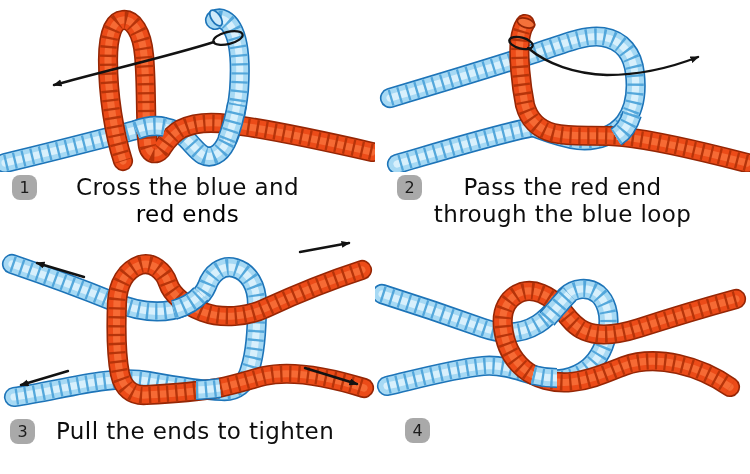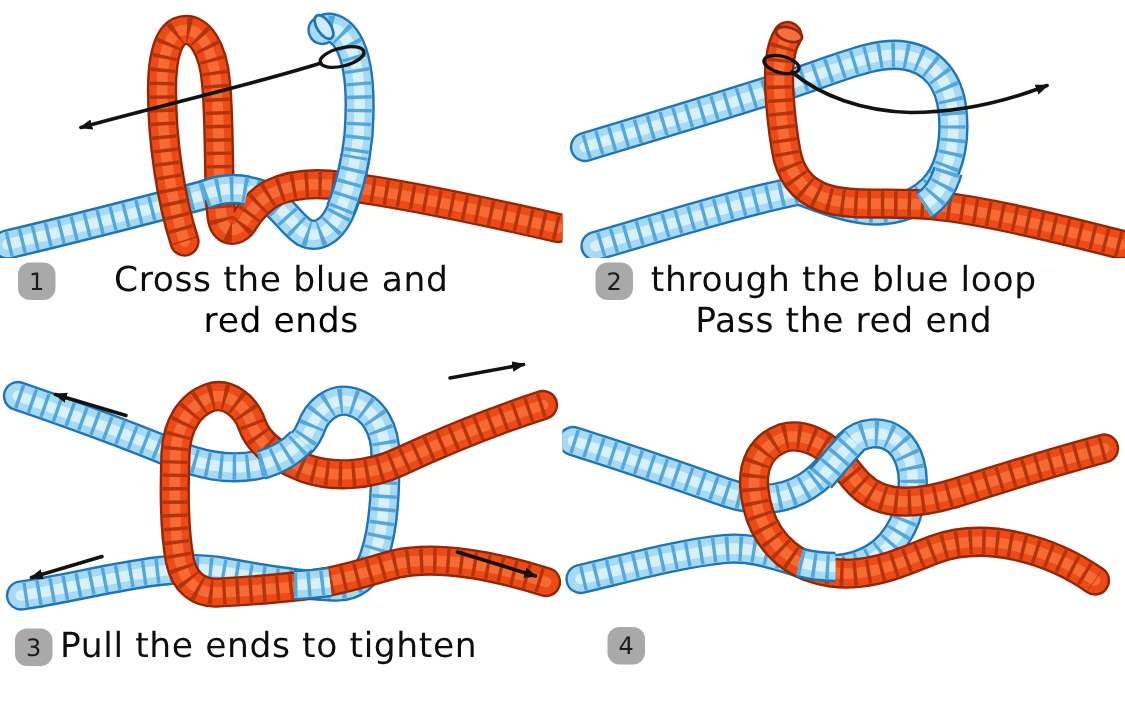--- a/index.html
+++ b/index.html
@@ -99,22 +99,22 @@
           <path d="M 257,114 C 254,124 249,132 241,137" fill="none" stroke="#e0f3fd" stroke-width="7.14" stroke-linecap="butt" opacity="0.85"></path>
           <path d="M 257,114 C 254,124 249,132 241,137" fill="none" stroke="#4da3d9" stroke-width="16.4" stroke-dasharray="2.3 6.6" stroke-linecap="butt" opacity="0.95"></path>
         </g>
         <ellipse cx="151" cy="23" rx="9" ry="4.5" transform="rotate(17 151 23)" fill="#f4713a" stroke="#952605" stroke-width="1.8"></ellipse>
         <ellipse cx="146" cy="43" rx="12" ry="5.5" transform="rotate(14 146 43)" fill="none" stroke="#121212" stroke-width="2.2"></ellipse>
         <path d="M 153,48 C 172,64 200,74 232,75 C 268,75 300,66 323,57" fill="none" stroke="#121212" stroke-width="2.4" stroke-linecap="round" marker-end="url(#ah2)"></path>
       </svg>
     <div class="caption caption-top">
       <span class="badge badge-abs" style="left: 22px; background: rgb(169, 169, 169); color: rgb(27, 27, 27);">2</span>
       <span class="lines">
+        <span class="cap-line" style="color: rgb(13, 13, 13);">Pass the red end</span>
         <span class="cap-line" style="color: rgb(13, 13, 13);">through the blue loop</span>
-        <span class="cap-line" style="color: rgb(13, 13, 13);">Pass the red end</span>
       </span>
     </div>
   </section>
 
   <section class="panel">
     <svg id="art3" class="art art-bottom" viewBox="0 0 375 180">
         <defs>
           <marker id="ah3" markerWidth="10" markerHeight="8" refX="7.5" refY="3.5" orient="auto" markerUnits="userSpaceOnUse">
             <path d="M0,0 L9,3.5 L0,7 Z" fill="#121212"></path>
           </marker>
@@ -143,21 +143,21 @@
           <path d="M 196,153 C 204,153 212,152 220,151" fill="none" stroke="#e0f3fd" stroke-width="7.14" stroke-linecap="butt" opacity="0.85"></path>
           <path d="M 196,153 C 204,153 212,152 220,151" fill="none" stroke="#4da3d9" stroke-width="16.4" stroke-dasharray="2.3 6.6" stroke-linecap="butt" opacity="0.95"></path>
         </g>
         <path d="M 84,40 L 37,26" fill="none" stroke="#121212" stroke-width="2.4" stroke-linecap="round" marker-end="url(#ah3)"></path>
         <path d="M 300,15 L 349,6" fill="none" stroke="#121212" stroke-width="2.4" stroke-linecap="round" marker-end="url(#ah3)"></path>
         <path d="M 68,134 L 21,148" fill="none" stroke="#121212" stroke-width="2.4" stroke-linecap="round" marker-end="url(#ah3)"></path>
         <path d="M 305,131 L 357,147" fill="none" stroke="#121212" stroke-width="2.4" stroke-linecap="round" marker-end="url(#ah3)"></path>
       </svg>
     <div class="caption caption-bottom" style="padding-left:10px;gap:5px">
       <span class="badge" style="background: rgb(169, 169, 169); color: rgb(27, 27, 27);">3</span>
-      <span class="cap-line" style="color: rgb(13, 13, 13);">Pull the ends to tighten</span>
+      <span class="cap-line" style="color: rgb(13, 13, 13); margin-left: 16px;">Pull the ends to tighten</span>
     </div>
   </section>
 
   <section class="panel">
     <svg id="art4" class="art art-bottom" viewBox="0 0 375 180">
         <g>
           <path d="M 7,57 C 45,69 80,81 108,91 C 128,98 147,97 163,87 C 176,79 183,67 191,59 C 199,51 213,49 223,57 C 231,64 235,77 233,91 C 231,107 225,121 213,131 C 199,142 181,145 165,140 C 147,135 128,127 108,129 C 78,132 42,142 12,149" fill="none" stroke="#1d74b8" stroke-width="20.2" stroke-linecap="round" stroke-linejoin="round"></path>
           <path d="M 7,57 C 45,69 80,81 108,91 C 128,98 147,97 163,87 C 176,79 183,67 191,59 C 199,51 213,49 223,57 C 231,64 235,77 233,91 C 231,107 225,121 213,131 C 199,142 181,145 165,140 C 147,135 128,127 108,129 C 78,132 42,142 12,149" fill="none" stroke="#a6d9f4" stroke-width="17" stroke-linecap="round" stroke-linejoin="round"></path>
           <path d="M 7,57 C 45,69 80,81 108,91 C 128,98 147,97 163,87 C 176,79 183,67 191,59 C 199,51 213,49 223,57 C 231,64 235,77 233,91 C 231,107 225,121 213,131 C 199,142 181,145 165,140 C 147,135 128,127 108,129 C 78,132 42,142 12,149" fill="none" stroke="#e0f3fd" stroke-width="7.14" stroke-linecap="round" opacity="0.85"></path>
           <path d="M 7,57 C 45,69 80,81 108,91 C 128,98 147,97 163,87 C 176,79 183,67 191,59 C 199,51 213,49 223,57 C 231,64 235,77 233,91 C 231,107 225,121 213,131 C 199,142 181,145 165,140 C 147,135 128,127 108,129 C 78,132 42,142 12,149" fill="none" stroke="#4da3d9" stroke-width="16.4" stroke-dasharray="2.3 6.6" stroke-linecap="butt" opacity="0.95"></path>

